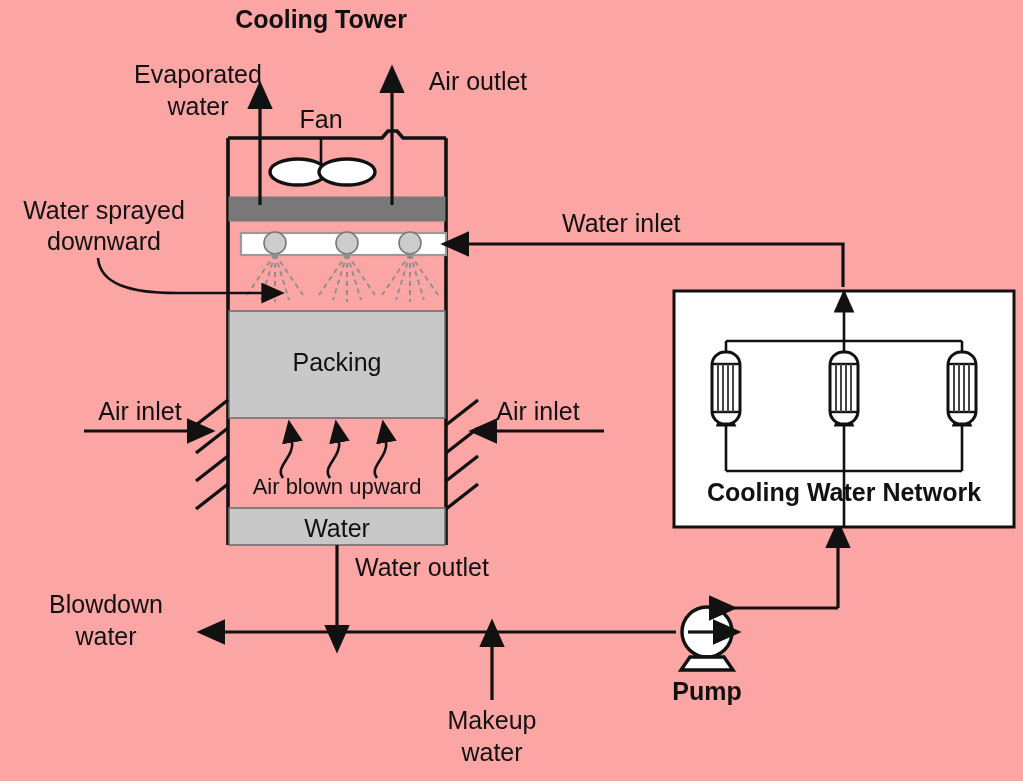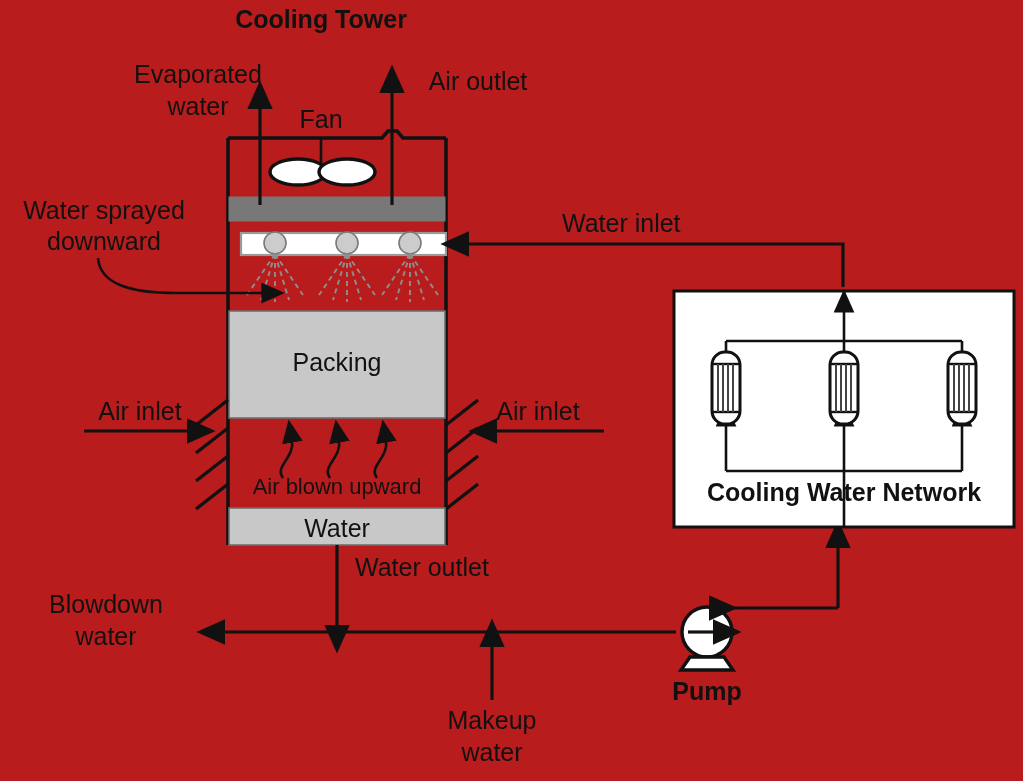--- a/index.html
+++ b/index.html
@@ -8,21 +8,21 @@
     padding: 0;
     background: #ffffff;
   }
   body {
     font-family: "Liberation Sans", sans-serif;
   }
   #diagram-root {
     position: relative;
     width: 1023px;
     height: 781px;
-    background: #b91c1c;
+    background: #fca5a5;
     overflow: hidden;
   }
   #diagram-svg {
     display: block;
     width: 1023px;
     height: 781px;
   }
   text {
     font-family: "Liberation Sans", sans-serif;
     fill: #111111;

